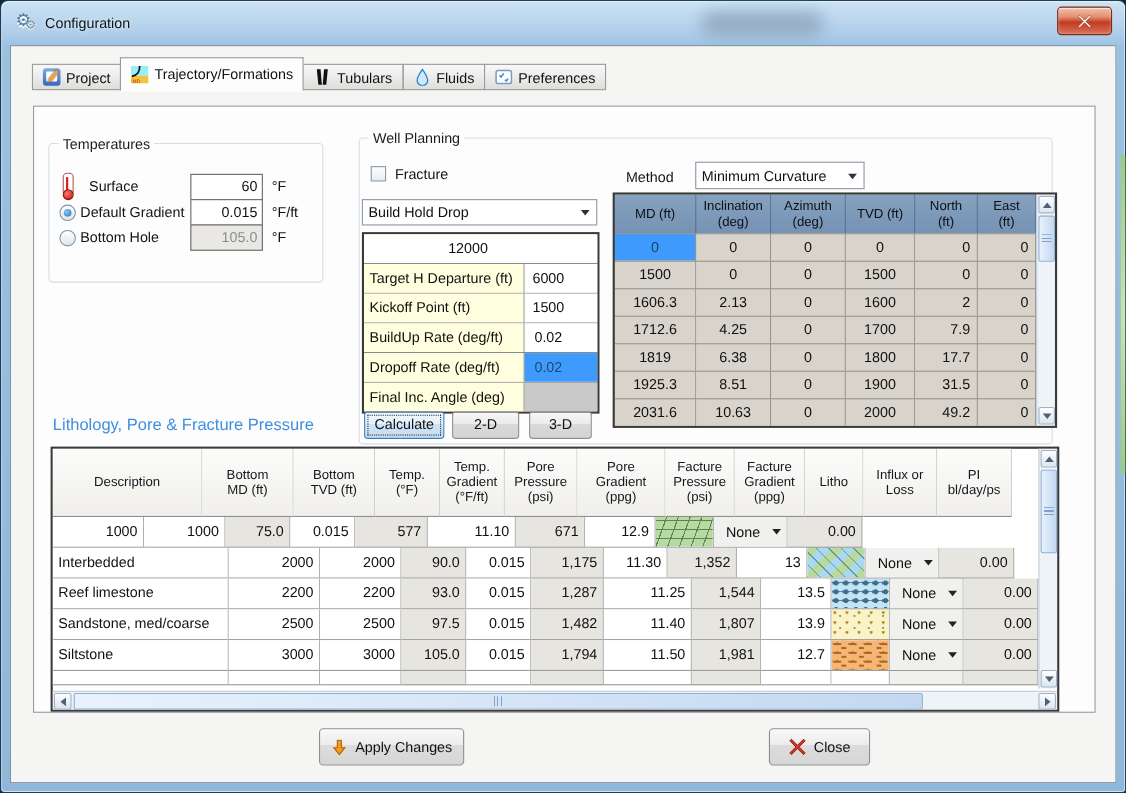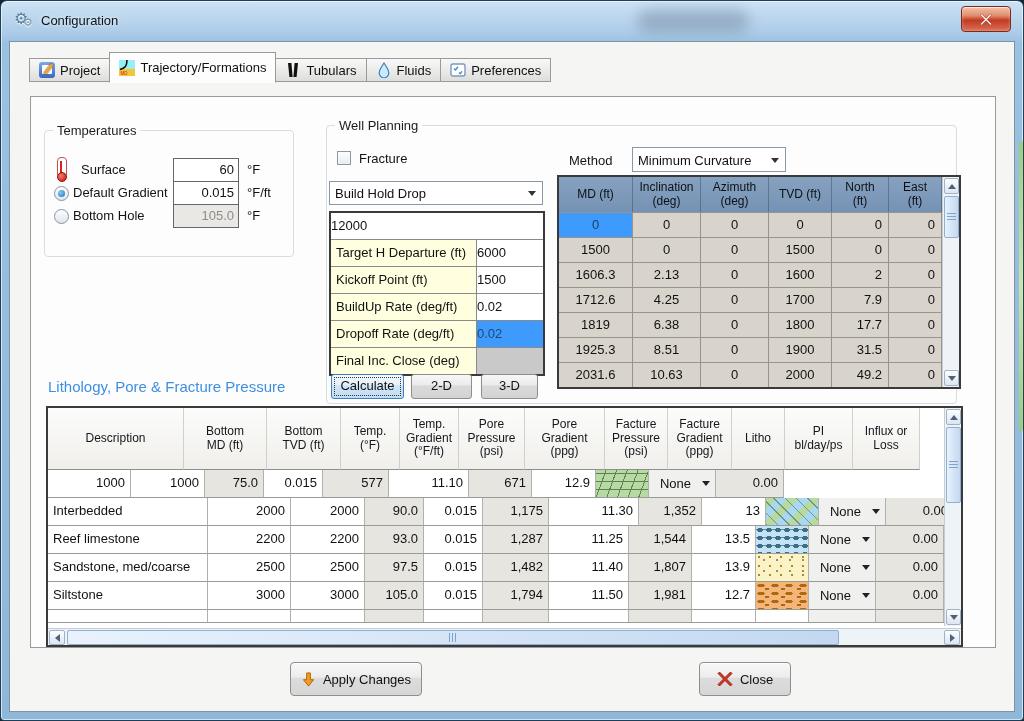--- a/index.html
+++ b/index.html
@@ -69,21 +69,21 @@
   .combo{position:absolute;box-sizing:border-box;background:#fff;border:1px solid #8a97a6;font-size:13px;}
   .combo .ctxt{position:absolute;left:5px;top:50%;transform:translateY(-50%);white-space:nowrap;}
   .tri-down{width:0;height:0;border-left:4px solid transparent;border-right:4px solid transparent;border-top:5px solid #333;}
   .combo .carr{position:absolute;right:6px;top:50%;margin-top:-2px;}
   
   #param-grid{position:absolute;left:2px;top:85px;width:216px;border:2px solid #3a3a3a;background:#fff;box-sizing:border-box;}
   .prow{display:flex;height:26px;border-bottom:1px solid #8a8a8a;}
   .prow:last-child{border-bottom:none;}
   .plabel{width:146px;box-sizing:border-box;background:#ffffdf;border-right:1px solid #8a8a8a;
     font-size:13px;line-height:25px;padding-left:5px;overflow:hidden;white-space:nowrap;}
-  .pvalue{flex:1;font-size:13px;line-height:25px;text-align:left;padding-right:23px;background:#fff;}
+  .pvalue{flex:1;font-size:13px;line-height:25px;text-align:center;padding-right:23px;background:#fff;}
   .pvalue.selected{background:#3e9bfd;color:#1d4a6e;}
   .pvalue.disabled{background:#c9c9c9;}
   
   .btn{position:absolute;box-sizing:border-box;border:1px solid #8e8e8e;border-radius:3px;
     background:linear-gradient(#f7f7f7,#ebebeb 45%,#dadada 46%,#d3d3d3);
     font-size:13px;text-align:center;color:#111;font-family:"Liberation Sans",sans-serif;}
   .btn-calc{left:4px;top:248px;width:73px;height:25px;line-height:22px;border-color:#3c7fc0;
     outline:1px dotted #333;outline-offset:-4px;
     background:linear-gradient(#f4f9fe,#e3effa 45%,#cfe4f6 46%,#c4ddf3);}
   .btn-2d{left:84px;top:248px;width:61px;height:25px;line-height:22px;}
@@ -258,21 +258,21 @@
               </div>
               <div class="prow">
                 <div class="plabel">BuildUp Rate (deg/ft)</div>
                 <div class="pvalue">0.02</div>
               </div>
               <div class="prow">
                 <div class="plabel">Dropoff Rate (deg/ft)</div>
                 <div class="pvalue selected">0.02</div>
               </div>
               <div class="prow">
-                <div class="plabel">Final Inc. Close (deg)</div>
+                <div class="plabel">Final Inc. Angle (deg)</div>
                 <div class="pvalue disabled"></div>
               </div>
             </div>
 
           <div class="btn btn-calc">Calculate</div>
           <div class="btn btn-2d">2-D</div>
           <div class="btn btn-3d">3-D</div>
 
           <span class="abs lab13" style="left:242px;top:27px;">Method</span>
           <div class="combo" style="left:305px;top:21px;width:154px;height:25px;">
@@ -384,24 +384,24 @@
               <div class="lhc" style="width: 80px;">Pore
 Gradient
 (ppg)</div>
               <div class="lhc" style="width: 63px;">Facture
 Pressure
 (psi)</div>
               <div class="lhc" style="width: 64px;">Facture
 Gradient
 (ppg)</div>
               <div class="lhc" style="width: 53px;">Litho</div>
+              <div class="lhc" style="width: 67px;">Influx or
+Loss</div>
               <div class="lhc" style="width: 68px;">PI
 bl/day/ps</div>
-              <div class="lhc" style="width: 67px;">Influx or
-Loss</div>
             </div>
           <div id="lith-rows">
               <div class="lrow">
                 <div class="lc r" style="width: 83px;">1000</div>
                 <div class="lc r" style="width: 74px;">1000</div>
                 <div class="lc r gray" style="width: 59px;">75.0</div>
                 <div class="lc r" style="width: 59px;">0.015</div>
                 <div class="lc r gray" style="width: 66px;">577</div>
                 <div class="lc r" style="width: 80px;">11.10</div>
                 <div class="lc r gray" style="width: 63px;">671</div>
@@ -417,21 +417,21 @@
                 </div>
                 <div class="lc r gray" style="width: 68px;">0.00</div>
               </div>
               <div class="lrow">
                 <div class="lc l" style="width: 160px;">Interbedded</div>
                 <div class="lc r" style="width: 83px;">2000</div>
                 <div class="lc r" style="width: 74px;">2000</div>
                 <div class="lc r gray" style="width: 59px;">90.0</div>
                 <div class="lc r" style="width: 59px;">0.015</div>
                 <div class="lc r gray" style="width: 66px;">1,175</div>
-                <div class="lc r" style="width: 90px;">11.30</div>
+                <div class="lc r" style="width: 58px;">11.30</div>
                 <div class="lc r gray" style="width: 63px;">1,352</div>
                 <div class="lc r" style="width: 64px;">13</div>
                 <div class="lc c litho" style="width: 53px;">
                   <div class="sw sw-interbedded"></div>
                 </div>
                 <div class="lc c" style="width: 67px; padding: 0px;">
                   <div class="influx">
                     <div class="influx-txt">None</div>
                     <div class="tri-down"></div>
                   </div>

